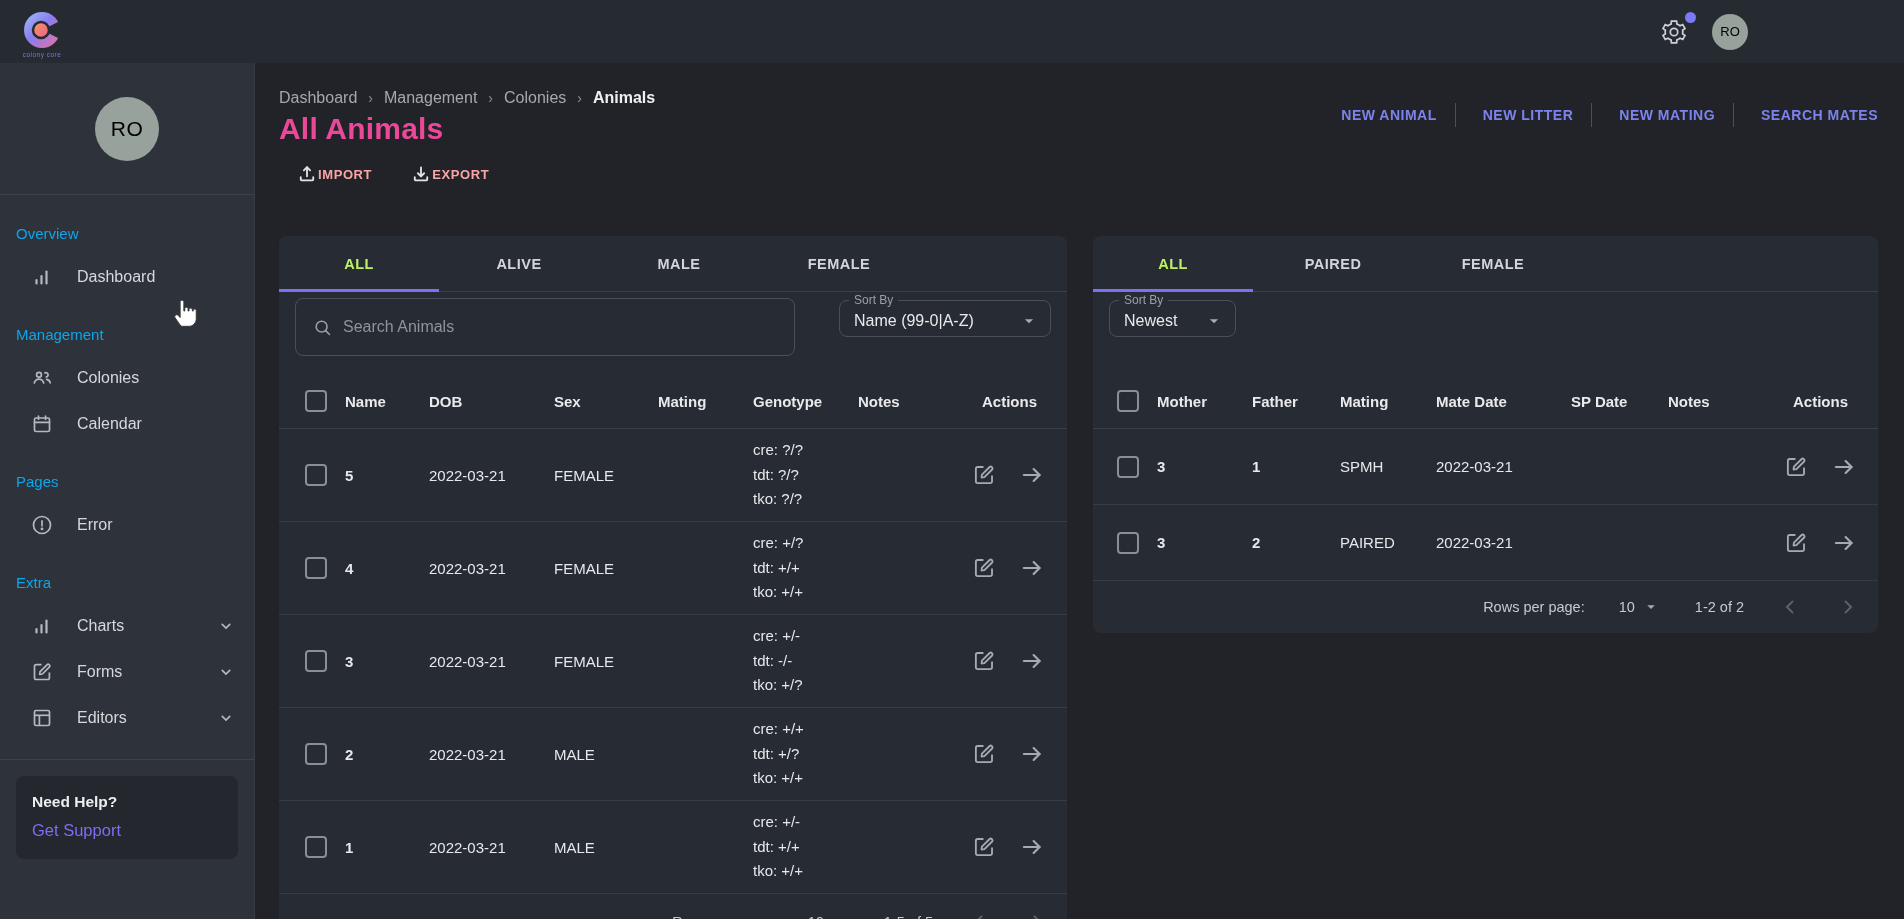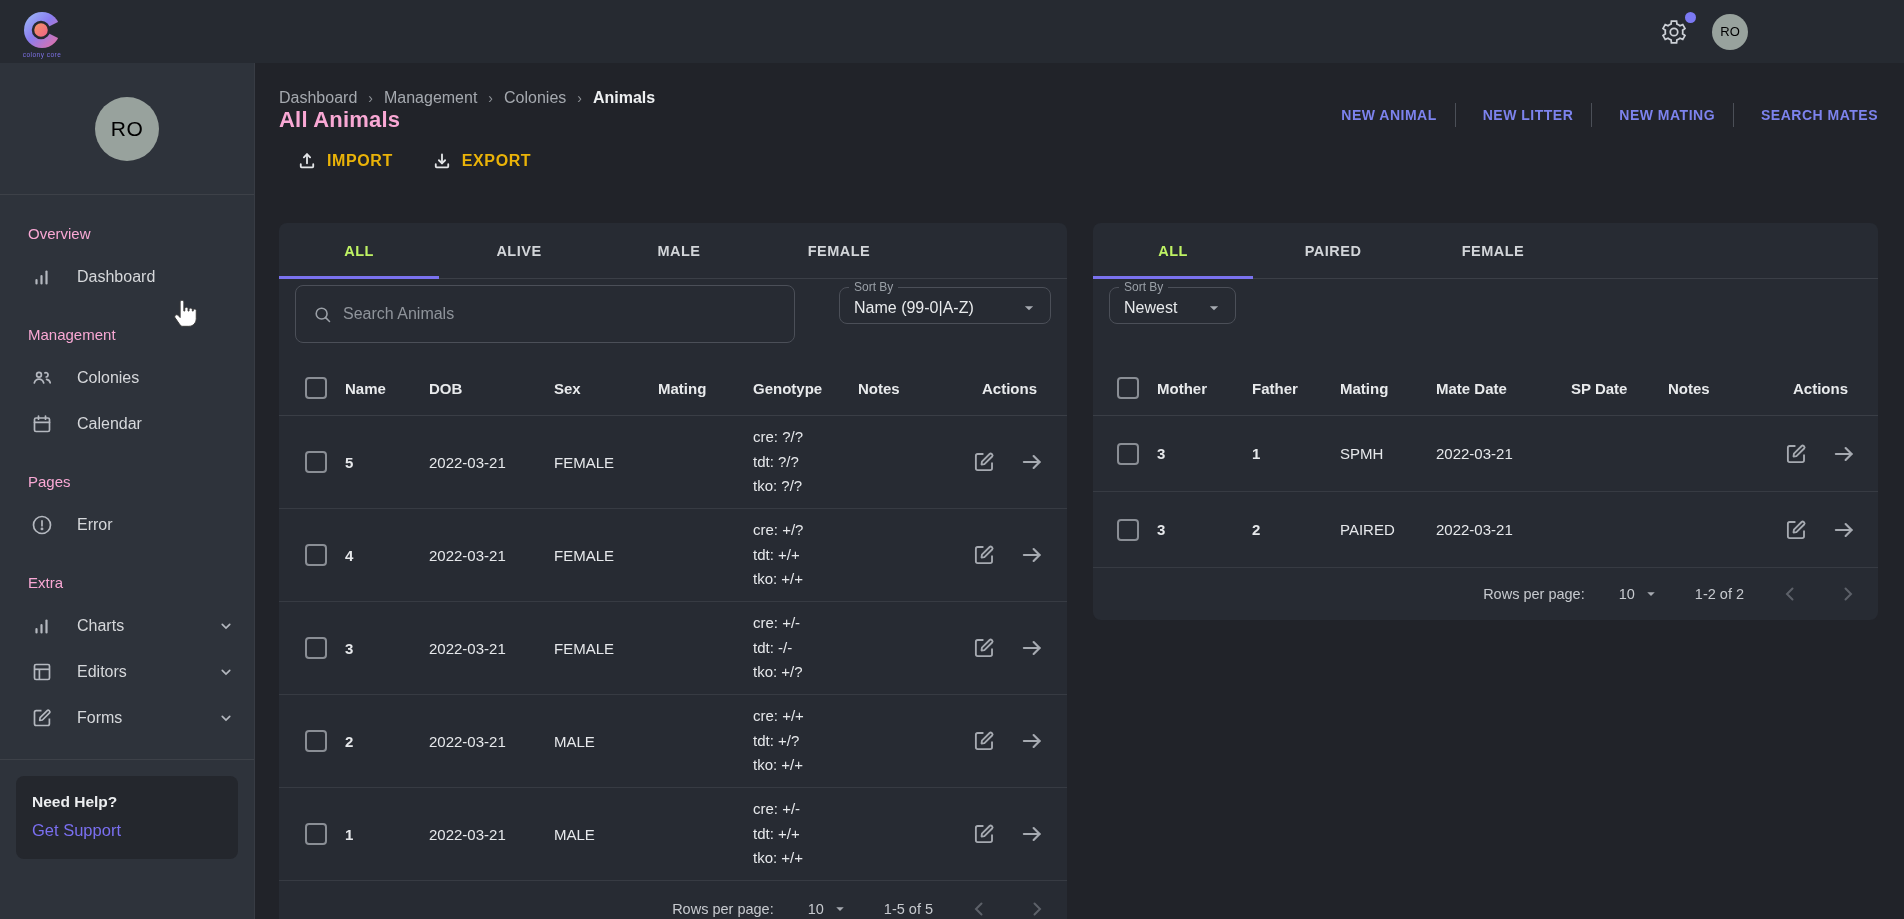--- a/index.html
+++ b/index.html
@@ -28,46 +28,46 @@
 
   
   .shell { display:flex; height:856px; }
 
   
   .sidebar { width:255px; flex:0 0 255px; background:#2e333b; border-right:1px solid #383c44;
     display:flex; flex-direction:column; }
   .profile { height:132px; display:flex; align-items:center; justify-content:center;
     border-bottom:1px solid #3d4148; }
   .nav { padding-top:4px; }
-  .nav-section-label { margin:26px 0 12px 28px; font-size:15px; color:#f9a8d4; }
+  .nav-section-label { margin:26px 0 12px 16px; font-size:15px; color:#0ea5e9; }
   .nav-item { height:46px; display:flex; align-items:center; padding:0 18px 0 30px;
     gap:23px; color:#d6d8db; font-size:16px; cursor:pointer; }
   .nav-item .ni-icon { color:#b4b8bf; width:24px; height:24px; flex:0 0 24px; }
   .nav-item .ni-label { flex:1; }
   .nav-item .chev { color:#b4b8bf; width:20px; height:20px; }
   .sidebar-divider { border-top:1px solid #3d4148; margin-top:18px; }
   .help-card { margin:16px; background:#24272d; border-radius:8px; padding:17px 16px 19px; }
   .help-title { font-size:15.5px; font-weight:bold; color:#eceef0; }
   .help-link { display:inline-block; margin-top:10px; font-size:16.5px; color:#7a6ff0; cursor:pointer; }
 
   
   .content { flex:1; position:relative; }
   .page-head { display:flex; justify-content:space-between; align-items:flex-start;
     padding:26px 26px 0 24px; }
   .breadcrumb { display:flex; align-items:center; gap:11px; font-size:16px; color:#a5a9af; }
   .breadcrumb .crumb-last { color:#eef0f2; font-weight:bold; }
   .breadcrumb .sep { color:#8d9197; font-size:14px; }
-  .page-title { font-size:22px; font-weight:bold; color:#f9a8d4; letter-spacing:.2px; }
+  .page-title { margin-top:5px; font-size:30px; font-weight:bold; color:#ec4899; letter-spacing:.2px; }
   .head-actions { display:flex; align-items:center; margin-top:14px;gap:9px; }
   .head-btn { font-size:14px; font-weight:bold; letter-spacing:.5px; color:#7d83ee;
     padding:4px 18px; border-right:1px solid #4b4f57; cursor:pointer; white-space:nowrap; }
   .head-btn:last-child { border-right:none; padding-right:0; }
   .io-row { display:flex; align-items:center; gap:38px; margin:17px 0 0 41px; }
-  .io-btn { display:flex; align-items:center; gap:9px; font-size:16px; font-weight:bold;
-    letter-spacing:.6px; color:#eab308; cursor:pointer; }
+  .io-btn { display:flex; align-items:center; font-size:13px; font-weight:bold;
+    letter-spacing:.6px; color:#fca5a5; cursor:pointer; }
   .io-btn .io-icon { width:22px; height:22px; color:#e3e5e8; }
 
   
   .panels { display:flex; gap:26px; padding:0 26px 0 24px; margin-top:51px; }
   .panel { background:#272b33; border-radius:8px; overflow:hidden; }
   .panel-animals { width:788px; height:714px; }
   .panel-matings { width:785px; height:397px; }
   .tabbar { display:flex; height:56px; border-bottom:1px solid #3b3f47; }
   .tab { width:160px; display:flex; align-items:center; justify-content:center;
     font-size:14.5px; font-weight:bold; letter-spacing:.5px; color:#d2d5d9;
@@ -231,41 +231,41 @@
         </span>
         <span class="ni-label">Charts</span>
         <span class="chev">
           <svg viewBox="0 0 24 24" fill="none" stroke="currentColor" stroke-width="2" stroke-linecap="round">
               <path d="M7.5 10l4.5 4.5L16.5 10"></path>
             </svg>
         </span>
       </div>
       <div class="nav-item">
         <span class="ni-icon">
+          <svg viewBox="0 0 24 24" fill="none" stroke="currentColor" stroke-width="1.7" stroke-linejoin="round">
+            <path d="M11.5 4.6H6.2c-1 0-1.7.7-1.7 1.7v11.5c0 1 .7 1.7 1.7 1.7h11.5c1 0 1.7-.7 1.7-1.7v-5.3"></path>
+            <path d="M9.7 14.3l.4-2.6 7.1-7.1c.5-.5 1.4-.5 1.9 0l.4.4c.5.5.5 1.4 0 1.9l-7.1 7.1-2.7.3z"></path>
+          </svg>
+        </span>
+        <span class="ni-label">Forms</span>
+        <span class="chev">
+          <svg viewBox="0 0 24 24" fill="none" stroke="currentColor" stroke-width="2" stroke-linecap="round">
+              <path d="M7.5 10l4.5 4.5L16.5 10"></path>
+            </svg>
+        </span>
+      </div>
+      <div class="nav-item">
+        <span class="ni-icon">
           <svg viewBox="0 0 24 24" fill="none" stroke="currentColor" stroke-width="1.7">
             <rect x="4.5" y="4.5" width="15" height="15" rx="1.5"></rect>
             <path d="M4.5 9.3h15"></path>
               <path d="M9.4 9.3v10.2"></path>
           </svg>
         </span>
         <span class="ni-label">Editors</span>
-        <span class="chev">
-          <svg viewBox="0 0 24 24" fill="none" stroke="currentColor" stroke-width="2" stroke-linecap="round">
-              <path d="M7.5 10l4.5 4.5L16.5 10"></path>
-            </svg>
-        </span>
-      </div>
-      <div class="nav-item">
-        <span class="ni-icon">
-          <svg viewBox="0 0 24 24" fill="none" stroke="currentColor" stroke-width="1.7" stroke-linejoin="round">
-            <path d="M11.5 4.6H6.2c-1 0-1.7.7-1.7 1.7v11.5c0 1 .7 1.7 1.7 1.7h11.5c1 0 1.7-.7 1.7-1.7v-5.3"></path>
-            <path d="M9.7 14.3l.4-2.6 7.1-7.1c.5-.5 1.4-.5 1.9 0l.4.4c.5.5.5 1.4 0 1.9l-7.1 7.1-2.7.3z"></path>
-          </svg>
-        </span>
-        <span class="ni-label">Forms</span>
         <span class="chev">
           <svg viewBox="0 0 24 24" fill="none" stroke="currentColor" stroke-width="2" stroke-linecap="round">
               <path d="M7.5 10l4.5 4.5L16.5 10"></path>
             </svg>
         </span>
       </div>
     </nav>
 
     <div class="sidebar-divider"></div>
     <div class="help-card">

